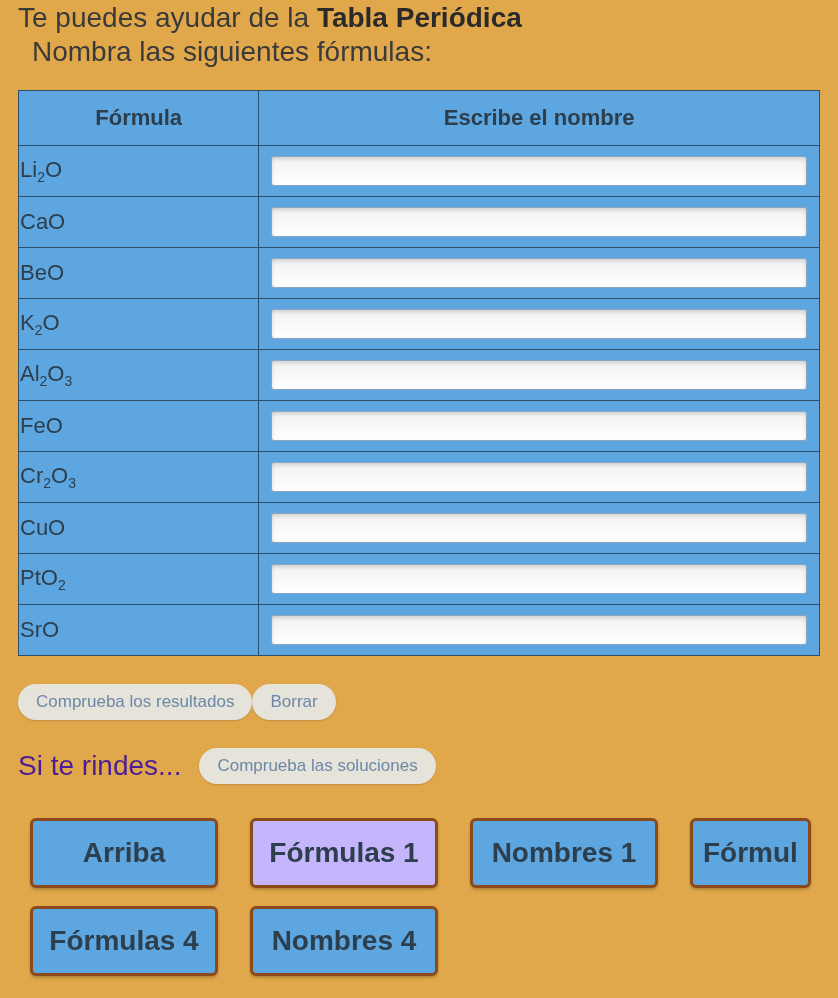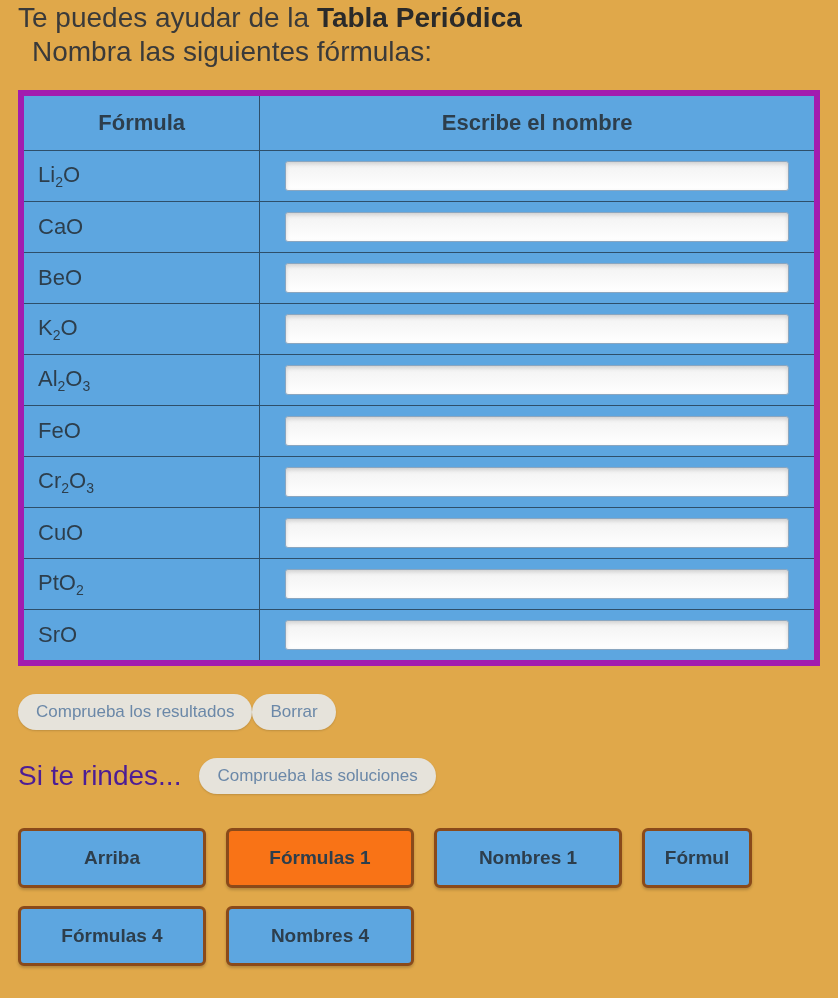--- a/index.html
+++ b/index.html
@@ -30,27 +30,27 @@
       font-size: 28px;
       color: #3a3a3a;
       margin-top: 2px;
       margin-bottom: 22px;
       margin-left: 14px;
     }
     table.formula-table {
       border-collapse: collapse;
       width: 100%;
       background: #1d4ed8;
-      border: 6px solid #a21caf;
+      border: 1px solid #a21caf;
       table-layout: fixed;
     }
     table.formula-table th,
     table.formula-table td {
       border: 1px solid #2e4f6a;
-      padding: 10px 14px;
+      padding: 10px 1px;
       font-size: 22px;
       color: #2d3e4c;
       vertical-align: middle;
       background: #5da6e0;
     }
     table.formula-table th {
       font-weight: bold;
       text-align: center;
       color: #2d3e4c;
       font-size: 22px;
@@ -106,31 +106,32 @@
       margin-top: 34px;
       display: flex;
       flex-wrap: wrap;
       gap: 18px 20px;
     }
     .nav-btn {
       border: 3px solid #8a4a1a;
       border-radius: 6px;
       background: #5da6e0;
       color: #2d3e4c;
-      font-size: 19px;
+      font-size: 28px;
       font-weight: bold;
       padding: 16px 10px;
       min-width: 188px;
       text-align: center;
       cursor: pointer;
       box-shadow: 0 2px 3px rgba(0,0,0,0.2);
       flex: 0 0 auto;
+      margin-left: 12px;
     }
     .nav-btn.active {
-      background: #f97316;
+      background: #c4b5fd;
     }
     .nav-btn.clipped {
       min-width: 110px;
       overflow: hidden;
       white-space: nowrap;
     }
   </style>
 </head>
 <body>
 

